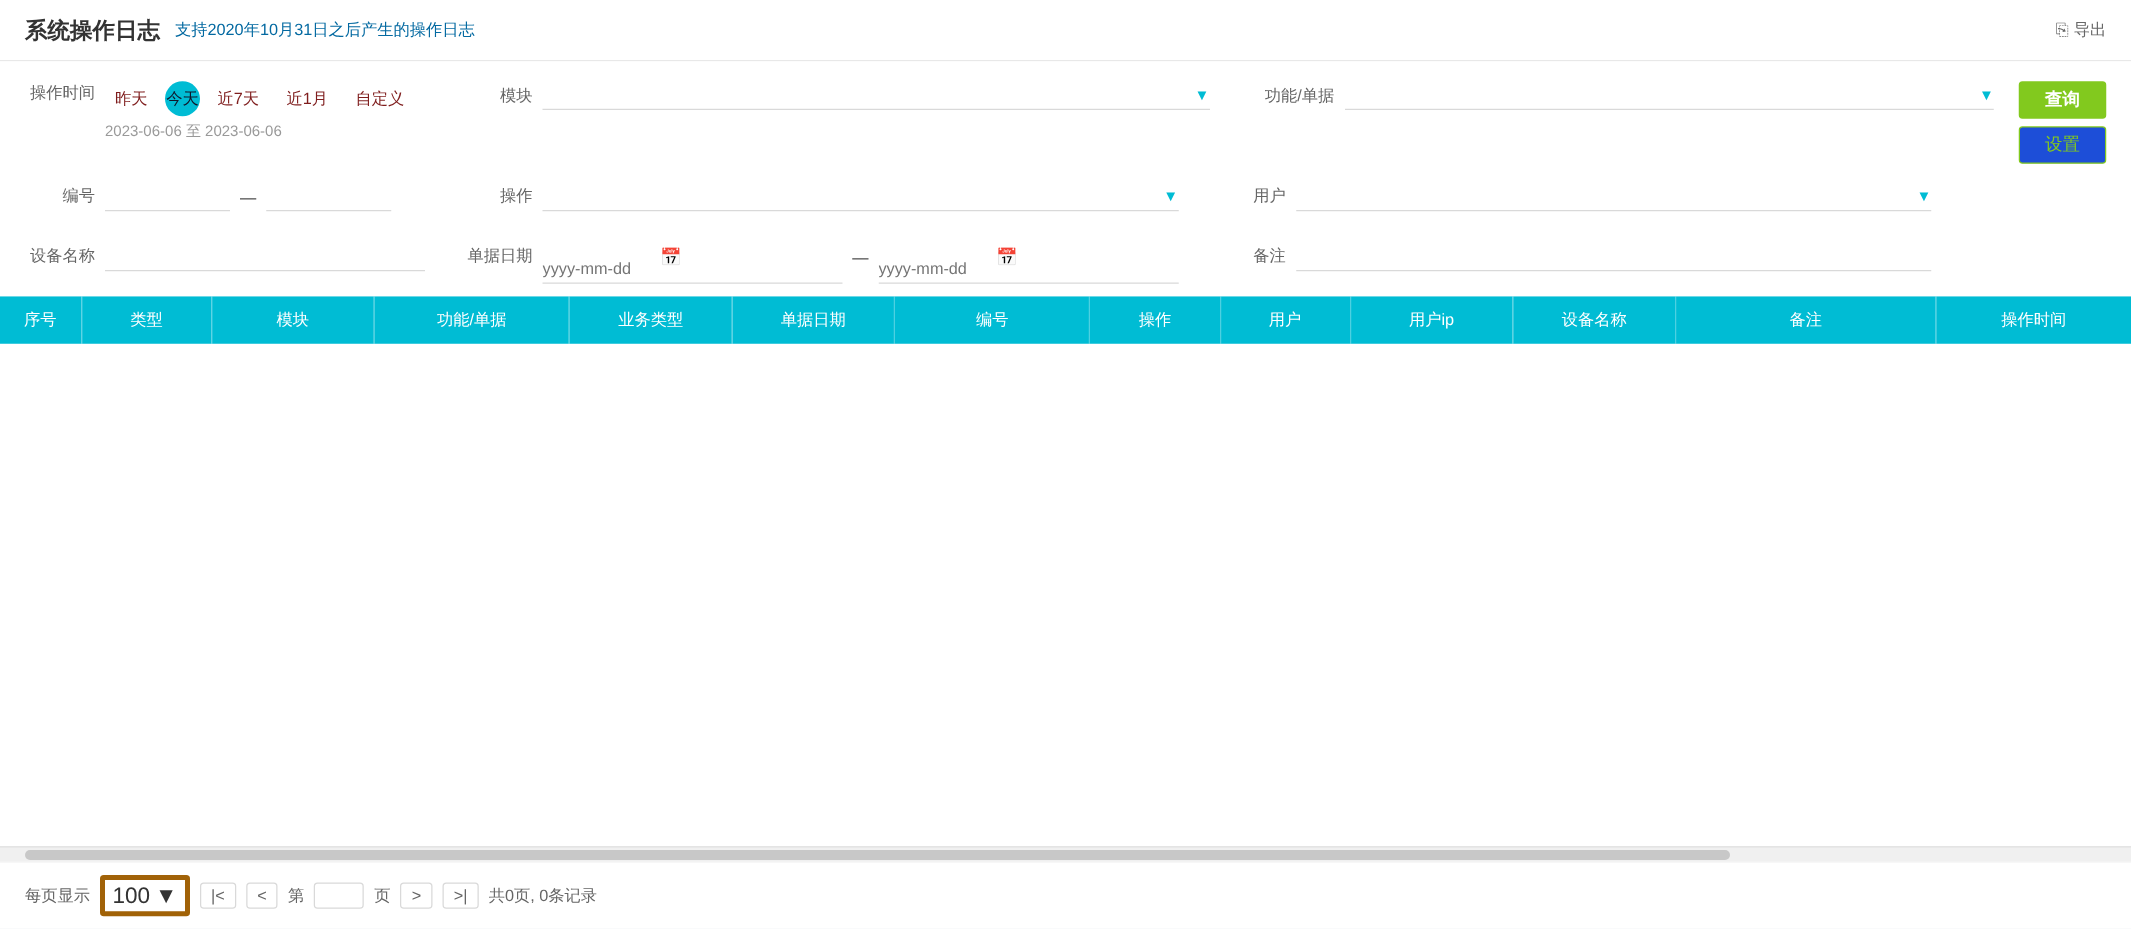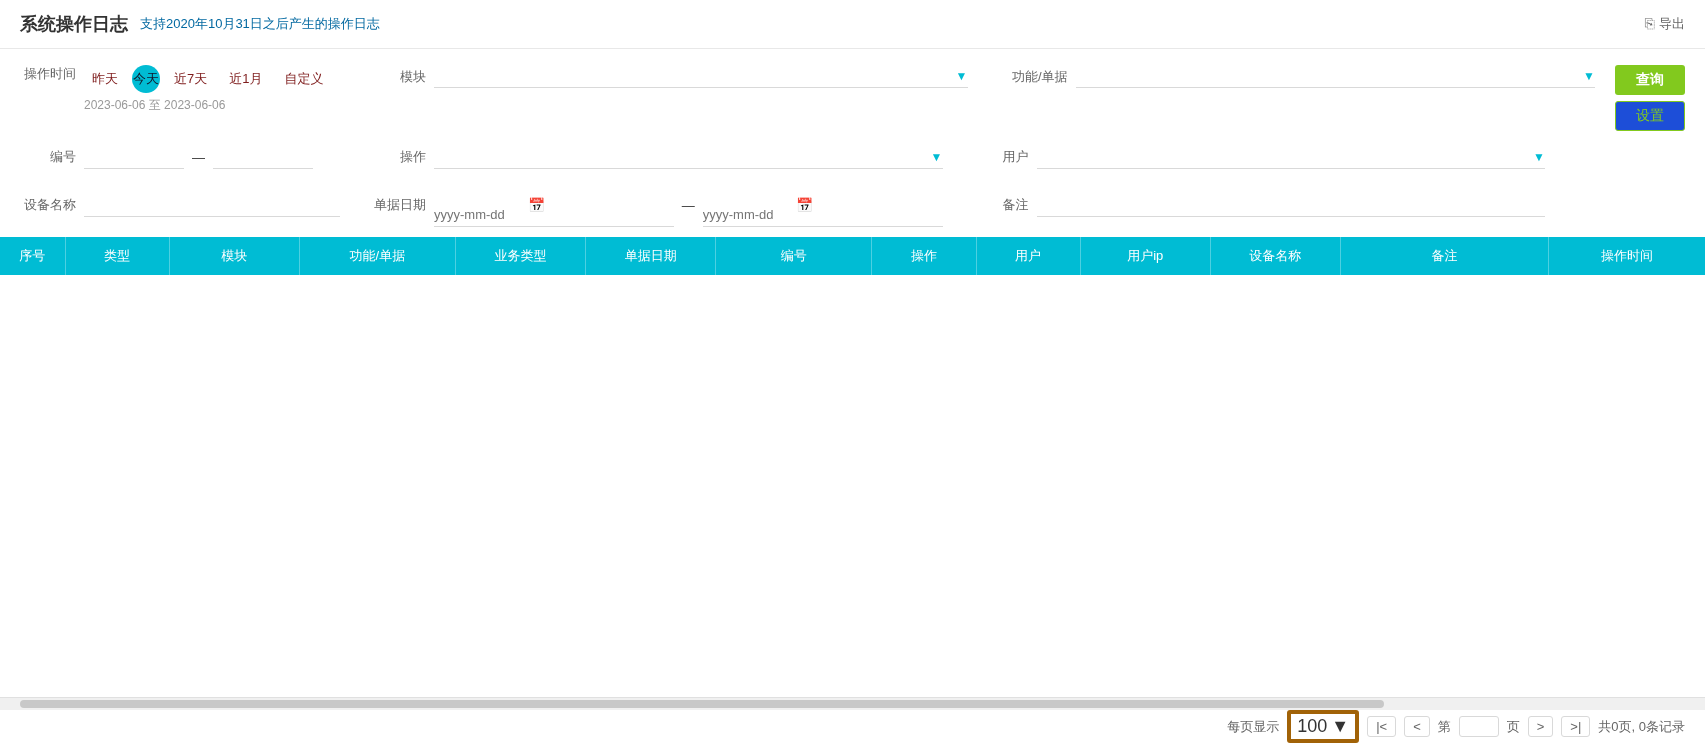--- a/index.html
+++ b/index.html
@@ -38,21 +38,21 @@
     table { width: 100%; border-collapse: collapse; table-layout: fixed; }
     thead tr { background: #00bcd4; }
     thead th { color: #fff; font-size: 13px; font-weight: normal; padding: 10px 8px; text-align: center; border-right: 1px solid rgba(255,255,255,0.3); white-space: nowrap; }
     thead th:last-child { border-right: none; }
 
     
     .scrollbar-area { height: 12px; background: #f0f0f0; border-top: 1px solid #e0e0e0; }
     .scrollbar-thumb { height: 8px; margin-top: 2px; margin-left: 20px; width: 80%; background: #c8c8c8; border-radius: 4px; }
 
     
-    .pagination { background: #fff; padding: 0 20px; display: flex; align-items: center; justify-content: flex-end; gap: 8px; border-top: 1px solid #f0f0f0; }
+    .pagination { background: #fff; padding: 10px 20px; display: flex; align-items: center; gap: 8px; border-top: 1px solid #f0f0f0; }
     .pagination-label { color: #666; font-size: 13px; }
     .pagination-select { border: 4px solid #a16207; border-radius: 3px; padding: 2px 6px; font-size: 18px; cursor: pointer; display: flex; align-items: center; gap: 4px; }
     .page-nav-btn { border: 1px solid #d9d9d9; background: #fff; border-radius: 3px; padding: 2px 8px; cursor: pointer; color: #666; font-size: 13px; }
     .page-num-input { border: 1px solid #d9d9d9; border-radius: 3px; padding: 2px 8px; width: 40px; text-align: center; font-size: 13px; }
     .pagination-info { color: #666; font-size: 13px; }
     .page-word { color: #666; font-size: 13px; }
 
     .date-input-wrap { display: flex; align-items: center; border-bottom: 1px solid #d9d9d9; padding: 4px 0; flex: 1; }
     .date-input { border: none; outline: none; background: transparent; font-size: 13px; color: #bbb; width: 90px; margin-top: 20px; }
     .calendar-icon { color: #00bcd4; font-size: 14px; cursor: pointer; margin-left: 4px; }

